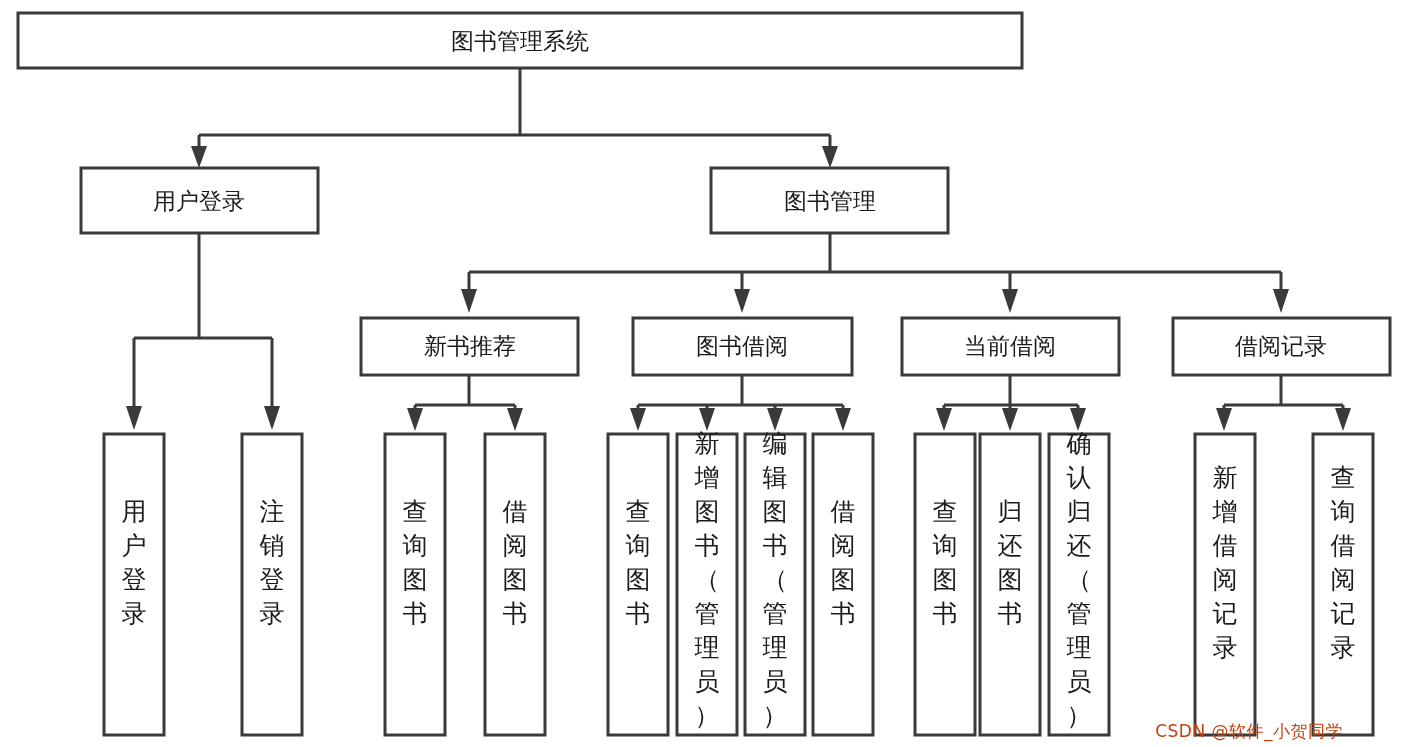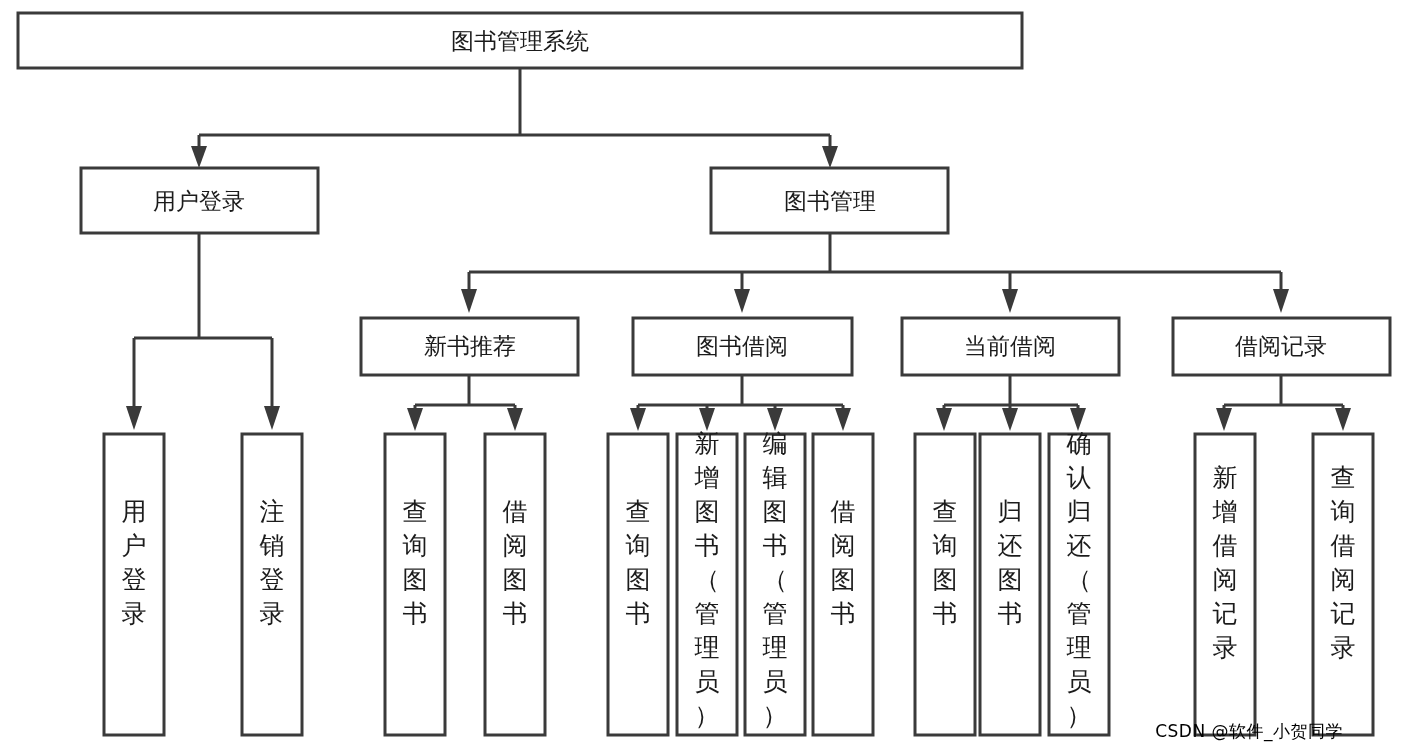--- a/index.html
+++ b/index.html
@@ -53,21 +53,21 @@
     font-size: 25px;
     fill: #1b1b1b;
     text-anchor: middle;
   }
   .watermark {
     position: absolute;
     right: 14px;
     bottom: 4px;
     font-family: "DejaVu Sans", "Liberation Sans", sans-serif;
     font-size: 17px;
-    color: #000000;
+    color: #c2410c;
     letter-spacing: 0.5px;
     white-space: nowrap;
     user-select: none;
     text-align: right;
   }
 </style>
 </head>
 <body>
 
 <div id="diagram-root">

